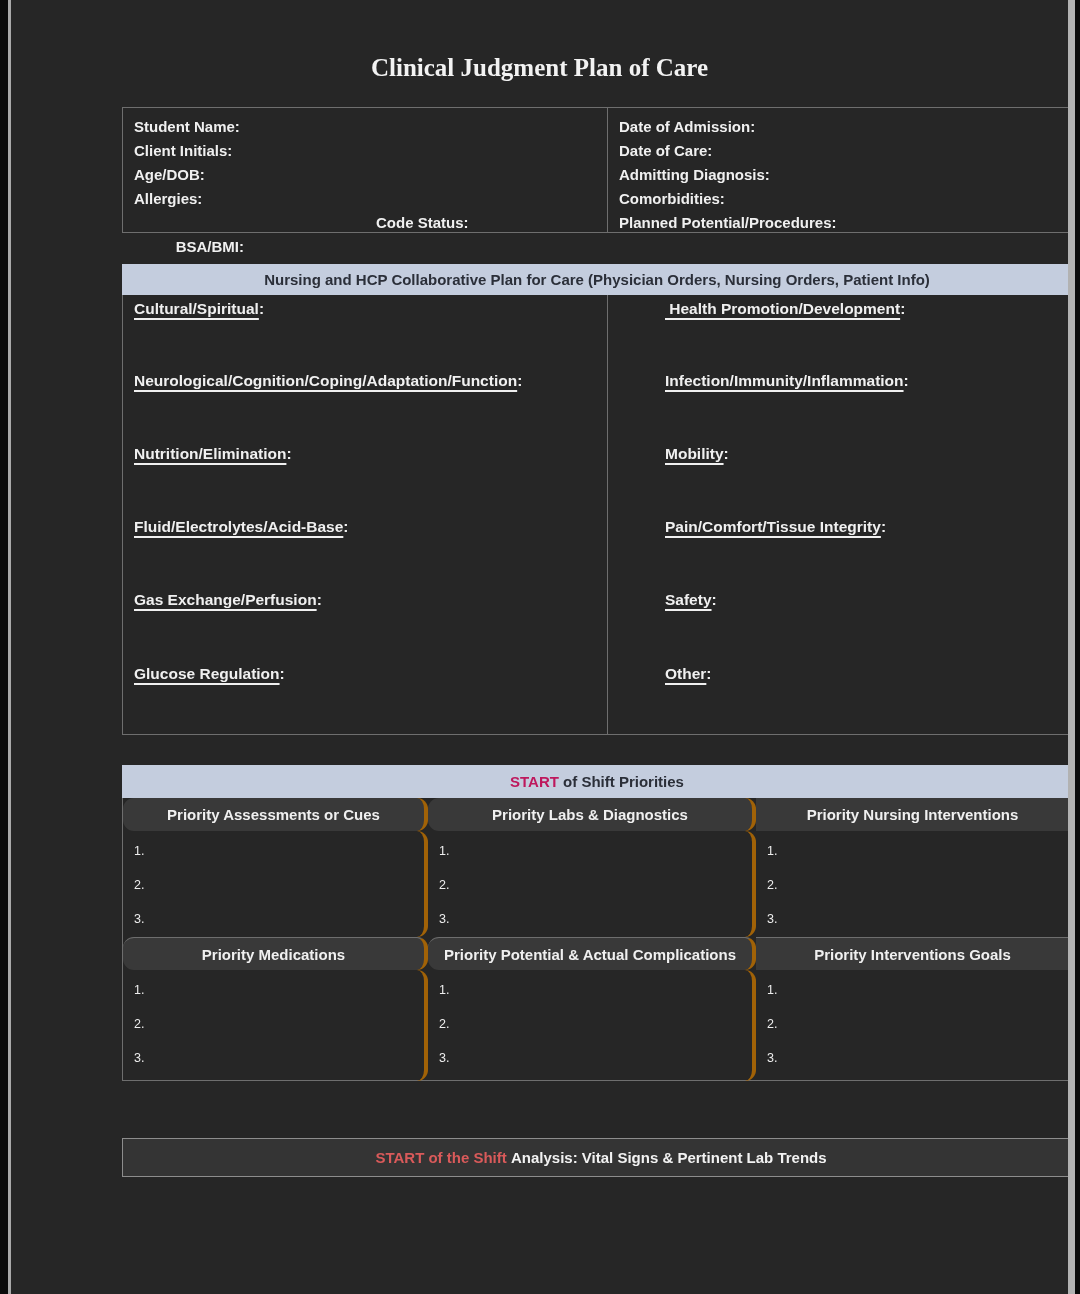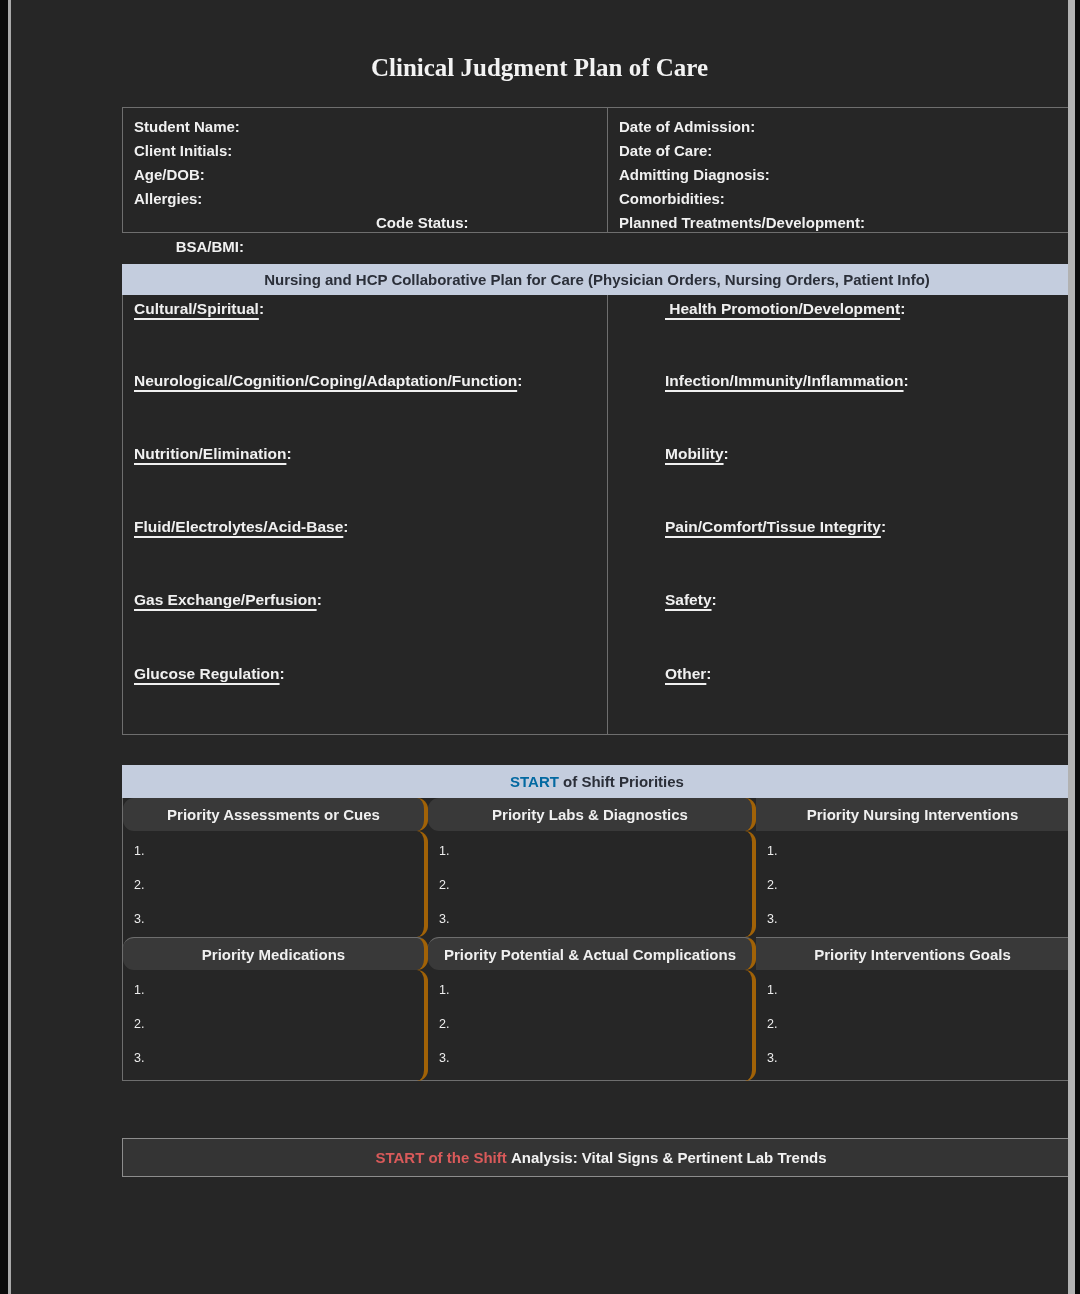--- a/index.html
+++ b/index.html
@@ -21,21 +21,21 @@
   .info-cell .line{height:24px;line-height:24px;position:relative;white-space:pre;}
   .info-left{width:485px;border-right:1px solid #6e6e6e;}
   .info-right{flex:1;}
   .code-status{position:absolute;left:242px;top:0;}
 
   
   .bluebar{background:#c4cdde;color:#2b2f39;font-weight:700;font-size:15px;
            display:flex;align-items:center;justify-content:center;}
   .bar-collab{top:264px;height:31px;}
   .bar-prio{top:765px;height:33px;}
-  .gold{color:#0369a1;}
+  .gold{color:#be185d;}
   .pre{white-space:pre-wrap;}
 
   
   .collab-table{top:295px;height:440px;border:1px solid #6e6e6e;border-top:none;border-right:none;display:flex;gap:46px;}
   .collab-col{position:relative;height:100%;}
   .collab-col.left{width:485px;border-right:1px solid #6e6e6e;}
   .collab-col.right{flex:1;}
   .field{position:absolute;left:11px;font-weight:700;font-size:15.5px;color:#f0f0f0;white-space:pre;}
   .field .u{text-decoration:underline;text-decoration-thickness:1.5px;text-underline-offset:4px;}
 
@@ -72,21 +72,21 @@
         <div class="line">
           <span>BSA/BMI:</span>
           <span class="code-status">Code Status:</span>
         </div>
       </div>
       <div class="info-cell info-right">
         <div class="line"><span>Date of Admission:</span></div>
         <div class="line"><span>Date of Care:</span></div>
         <div class="line"><span>Admitting Diagnosis:</span></div>
         <div class="line"><span>Comorbidities:</span></div>
-        <div class="line"><span>Planned Treatments/Development:</span></div>
+        <div class="line"><span>Planned Potential/Procedures:</span></div>
       </div>
     </div>
 
     <div class="blk bluebar bar-collab">
       <span class="pre">Nursing and HCP Collaborative Plan for Care (Physician Orders, Nursing Orders, Patient Info)</span>
     </div>
 
     <div class="blk collab-table">
       <div class="collab-col left">
         <div class="field" style="top:5px"><span class="u">Cultural/Spiritual</span><span>:</span></div>

